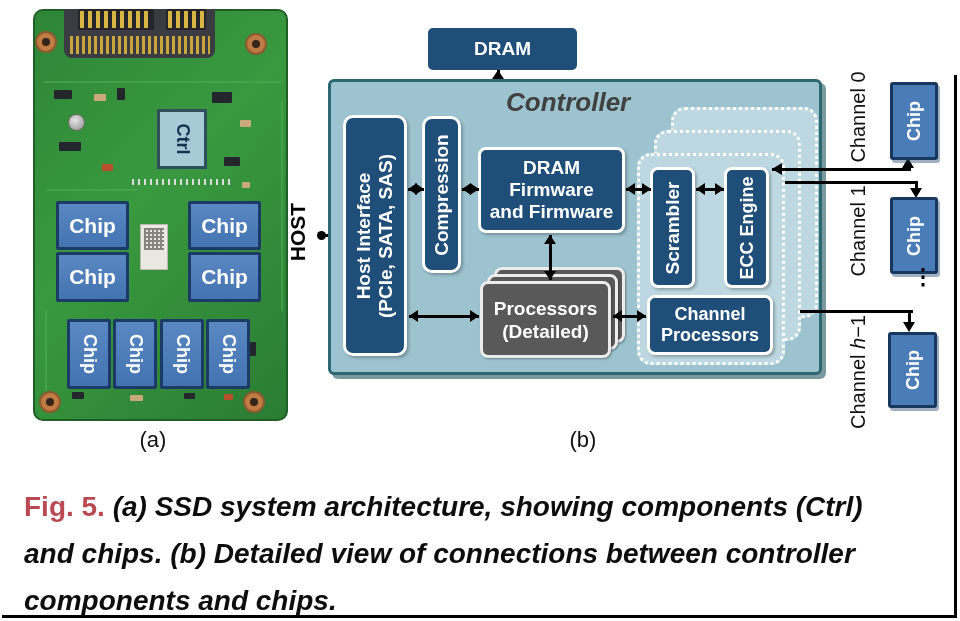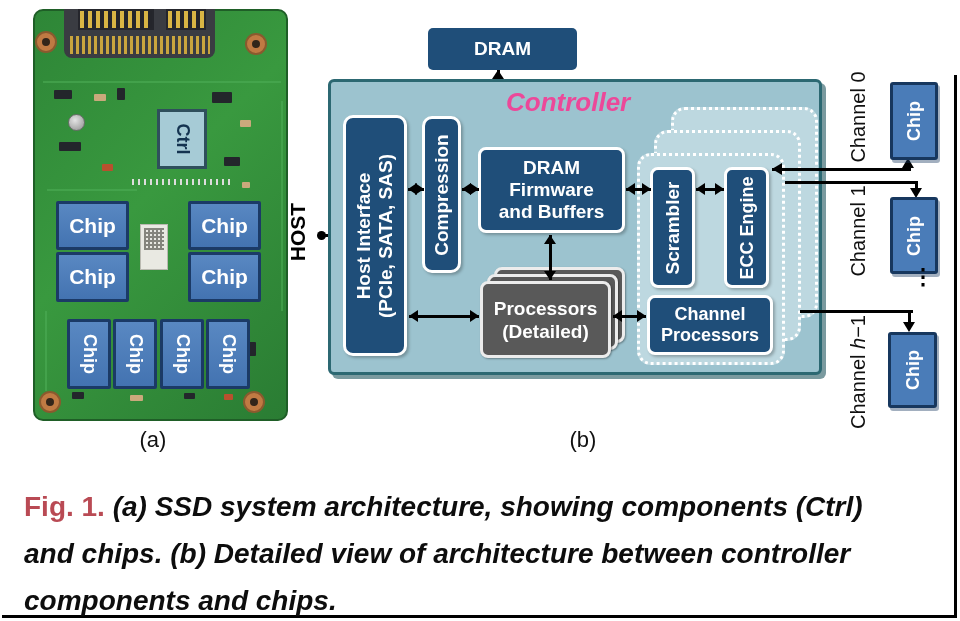--- a/index.html
+++ b/index.html
@@ -52,21 +52,21 @@
     transform:translate(-50%,-50%) rotate(90deg);  white-space:nowrap; text-align:center; }
 
   
   #dram-box { position:absolute; left:428px; top:28px; width:149px; height:42px;
     background:#1f4e79; border-radius:5px; color:#fff; font-weight:bold; font-size:19px;
     display:flex; align-items:center; justify-content:center; }
   #controller { position:absolute; left:328px; top:79px; width:494px; height:296px;
     background:#9cc3cf; border:3px solid #2c6872; border-radius:6px;
     box-shadow:4px 4px 0 rgba(34,86,95,.6); }
   #controller-title { position:absolute; left:506px; top:87px; font-size:26px;
-    font-weight:bold; font-style:italic; color:#ec4899; }
+    font-weight:bold; font-style:italic; color:#404040; }
   .dotted { position:absolute; background:#bdd8e0; border:3px dotted #fff;
     border-radius:14px; }
   .navy { position:absolute; background:#1f4e79; border:3px solid #fff;
     border-radius:10px; color:#fff; font-weight:bold;
     box-shadow:2px 2px 3px rgba(0,0,0,.25); }
   .navy-flat { border-radius:8px; display:flex; flex-direction:column;
     align-items:center; justify-content:center; line-height:22px; }
   .proc { position:absolute; background:#595959; border:3px solid #ececec;
     border-radius:8px; box-shadow:1px 1px 2px rgba(0,0,0,.35); }
   #proc-front { display:flex; flex-direction:column; align-items:center;
@@ -216,21 +216,21 @@
     </div>
   </div>
 
   <div class="navy" style="left:422px; top:116px; width:39px; height:157px;">
     <span class="rot-ccw" style="font-size:19px;">Compression</span>
   </div>
 
   <div class="navy navy-flat" style="left:478px; top:147px; width:147px; height:86px; font-size:19px;">
     <div>DRAM</div>
     <div>Firmware</div>
-    <div>and Buffers</div>
+    <div>and Firmware</div>
   </div>
 
   <div class="proc" style="left:494px; top:267px; width:131px; height:76px;"></div>
   <div class="proc" style="left:487px; top:274px; width:131px; height:76px;"></div>
   <div class="proc" id="proc-front" style="left:480px; top:281px; width:131px; height:77px;">
     <div>Processors</div>
     <div>(Detailed)</div>
   </div>
 
   <div class="navy" style="left:650px; top:167px; width:45px; height:121px; border-radius:8px;">
@@ -282,18 +282,18 @@
   </div>
   <div class="chlabel" style="left:845px; top:305px; width:26px; height:134px;">
     <span class="rot-ccw"><span>Channel </span><i>h</i><span>−1</span></span>
   </div>
 
   <div id="ellipsis">⋮</div>
 
   <div class="sublabel" style="left:558px; top:427px;">(b)</div>
 
   <div id="caption">
-    <div><span class="fig-label">Fig. 1.</span><span class="cap-body"> <span>(a) SSD system architecture, showing components (Ctrl)</span></span></div>
-    <div class="cap-body">and chips. (b) Detailed view of architecture between controller</div>
+    <div><span class="fig-label">Fig. 5.</span><span class="cap-body"> <span>(a) SSD system architecture, showing components (Ctrl)</span></span></div>
+    <div class="cap-body">and chips. (b) Detailed view of connections between controller</div>
     <div class="cap-body">components and chips.</div>
   </div>
 
 </div>
 
 </body></html>

